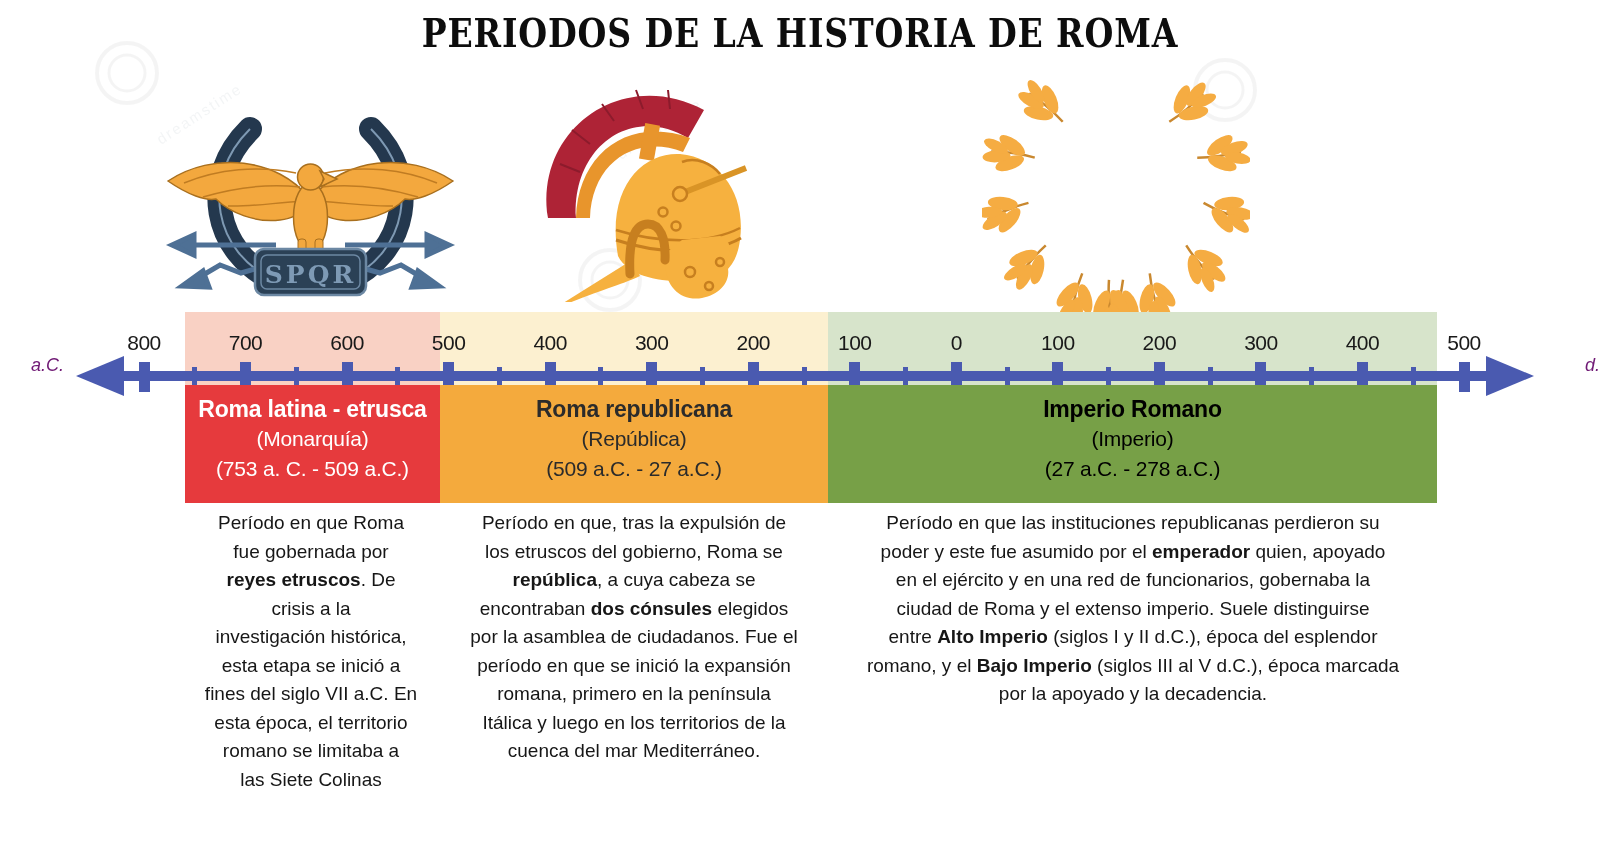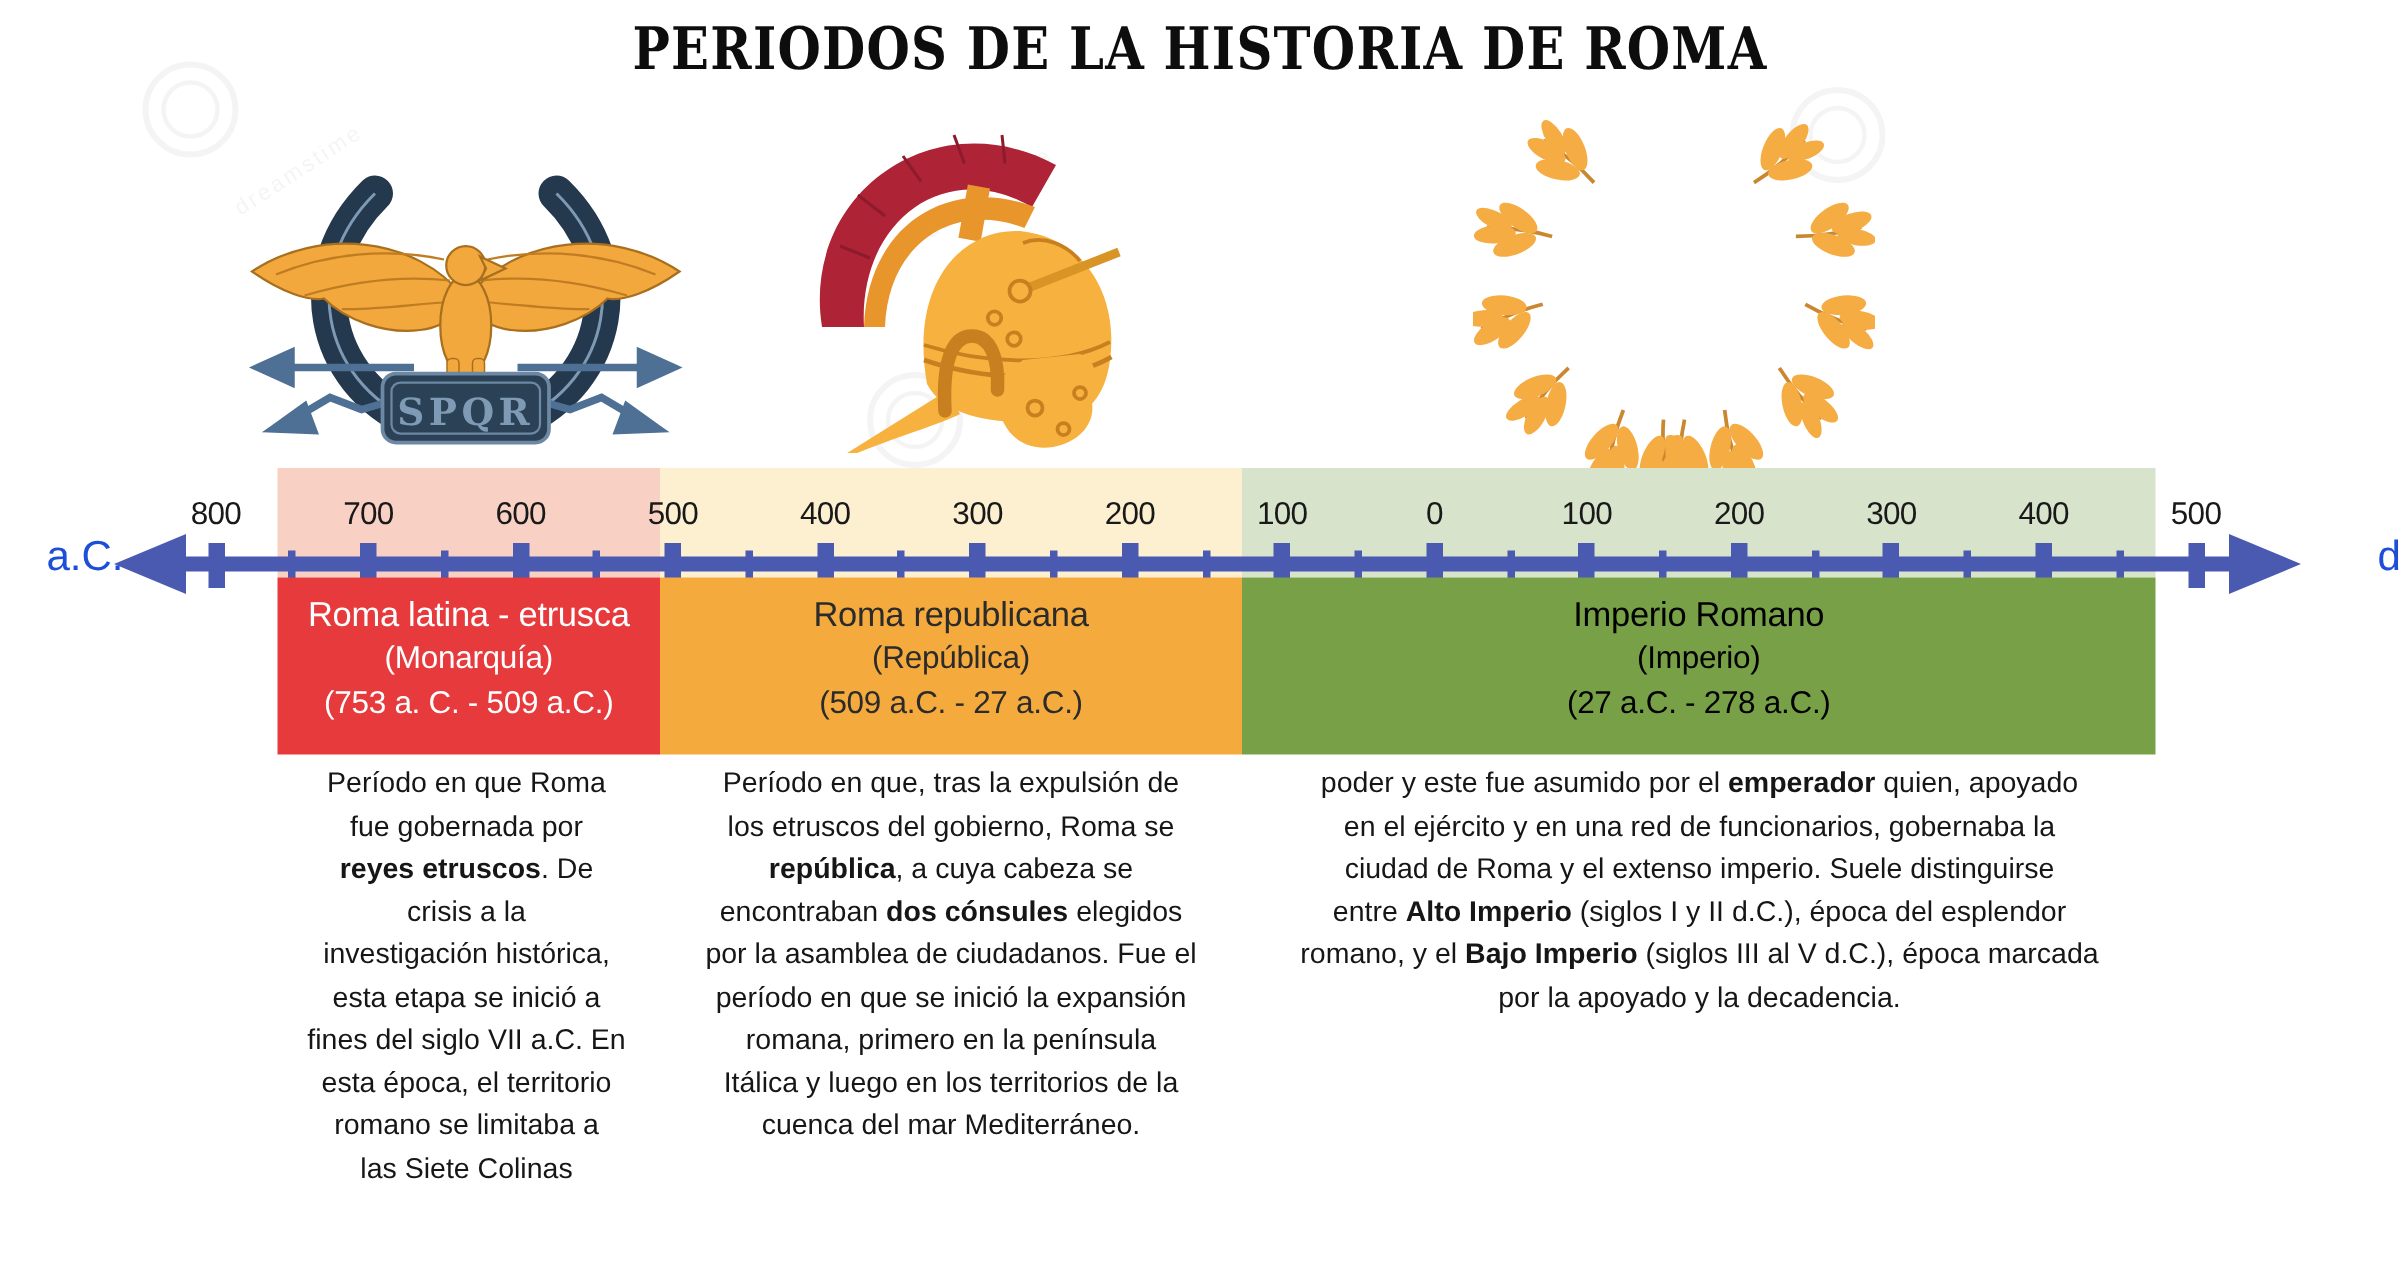--- a/index.html
+++ b/index.html
@@ -14,33 +14,33 @@
   .wm-ring{position:absolute;opacity:.05;}
   .wm-text{position:absolute;opacity:.08;color:#6b7f8d;font-size:15px;transform:rotate(-33deg);letter-spacing:2px;}
 
   
   .illus{position:absolute;}
 
   
   .tint{position:absolute;top:312px;height:73px;}
   
   .band{position:absolute;top:385px;height:118px;text-align:center;padding-top:9px;box-sizing:border-box;}
-  .band .p-title{font-size:23px;font-weight:400;line-height:30px;letter-spacing:-.2px;white-space:nowrap;}
+  .band .p-title{font-size:23px;font-weight:700;line-height:30px;letter-spacing:-.2px;white-space:nowrap;}
   .band .p-sub{font-size:21px;line-height:30px;letter-spacing:-.2px;white-space:nowrap;}
 
   
   .axis-bar{position:absolute;left:98px;top:371px;width:1392px;height:10px;background:#4a5ab0;}
   .axis-head-left{position:absolute;left:76px;top:356px;width:0;height:0;
       border-top:20px solid transparent;border-bottom:20px solid transparent;border-right:48px solid #4a5ab0;}
   .axis-head-right{position:absolute;left:1486px;top:356px;width:0;height:0;
       border-top:20px solid transparent;border-bottom:20px solid transparent;border-left:48px solid #4a5ab0;}
   .tick-label{position:absolute;top:331px;width:60px;text-align:center;font-size:21px;color:#191919;letter-spacing:-.5px;}
   .tick-major{position:absolute;top:362px;width:11px;height:30px;background:#4a5ab0;}
   .tick-minor{position:absolute;top:367px;width:5px;height:20px;background:#4a5ab0;}
-  .era{position:absolute;top:355px;font-size:28px;color:#1d4ed8;}
+  .era{position:absolute;top:355px;font-size:18px;color:#701a75;font-style:italic;}
   .era-left{left:31px;}
   .era-right{left:1541px;margin-left:44px;}
 
   
   .desc{position:absolute;top:509px;text-align:center;font-size:19px;line-height:28.5px;color:#161616;}
   .dline{white-space:nowrap;}
   .dline b{font-weight:700;}
 </style>
 </head>
 <body>
@@ -246,20 +246,21 @@
       <div class="dline"><span>los etruscos del gobierno, Roma se</span></div>
       <div class="dline"><b>república</b><span>, a cuya cabeza se</span></div>
       <div class="dline"><span>encontraban </span><b>dos cónsules</b><span> elegidos</span></div>
       <div class="dline"><span>por la asamblea de ciudadanos. Fue el</span></div>
       <div class="dline"><span>período en que se inició la expansión</span></div>
       <div class="dline"><span>romana, primero en la península</span></div>
       <div class="dline"><span>Itálica y luego en los territorios de la</span></div>
       <div class="dline"><span>cuenca del mar Mediterráneo.</span></div>
     </div>
   <div class="desc" style="left:820px;width:626px">
+      <div class="dline"><span>Período en que las instituciones republicanas perdieron su</span></div>
       <div class="dline"><span>poder y este fue asumido por el </span><b>emperador</b><span> quien, apoyado</span></div>
       <div class="dline"><span>en el ejército y en una red de funcionarios, gobernaba la</span></div>
       <div class="dline"><span>ciudad de Roma y el extenso imperio. Suele distinguirse</span></div>
       <div class="dline"><span>entre </span><b>Alto Imperio</b><span> (siglos I y II d.C.), época del esplendor</span></div>
       <div class="dline"><span>romano, y el </span><b>Bajo Imperio</b><span> (siglos III al V d.C.), época marcada</span></div>
       <div class="dline"><span>por la apoyado y la decadencia.</span></div>
     </div>
 
 </div>
 

